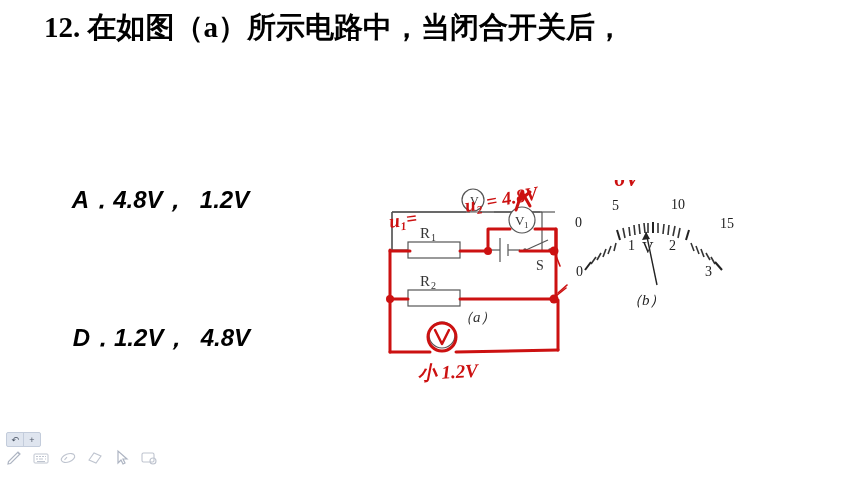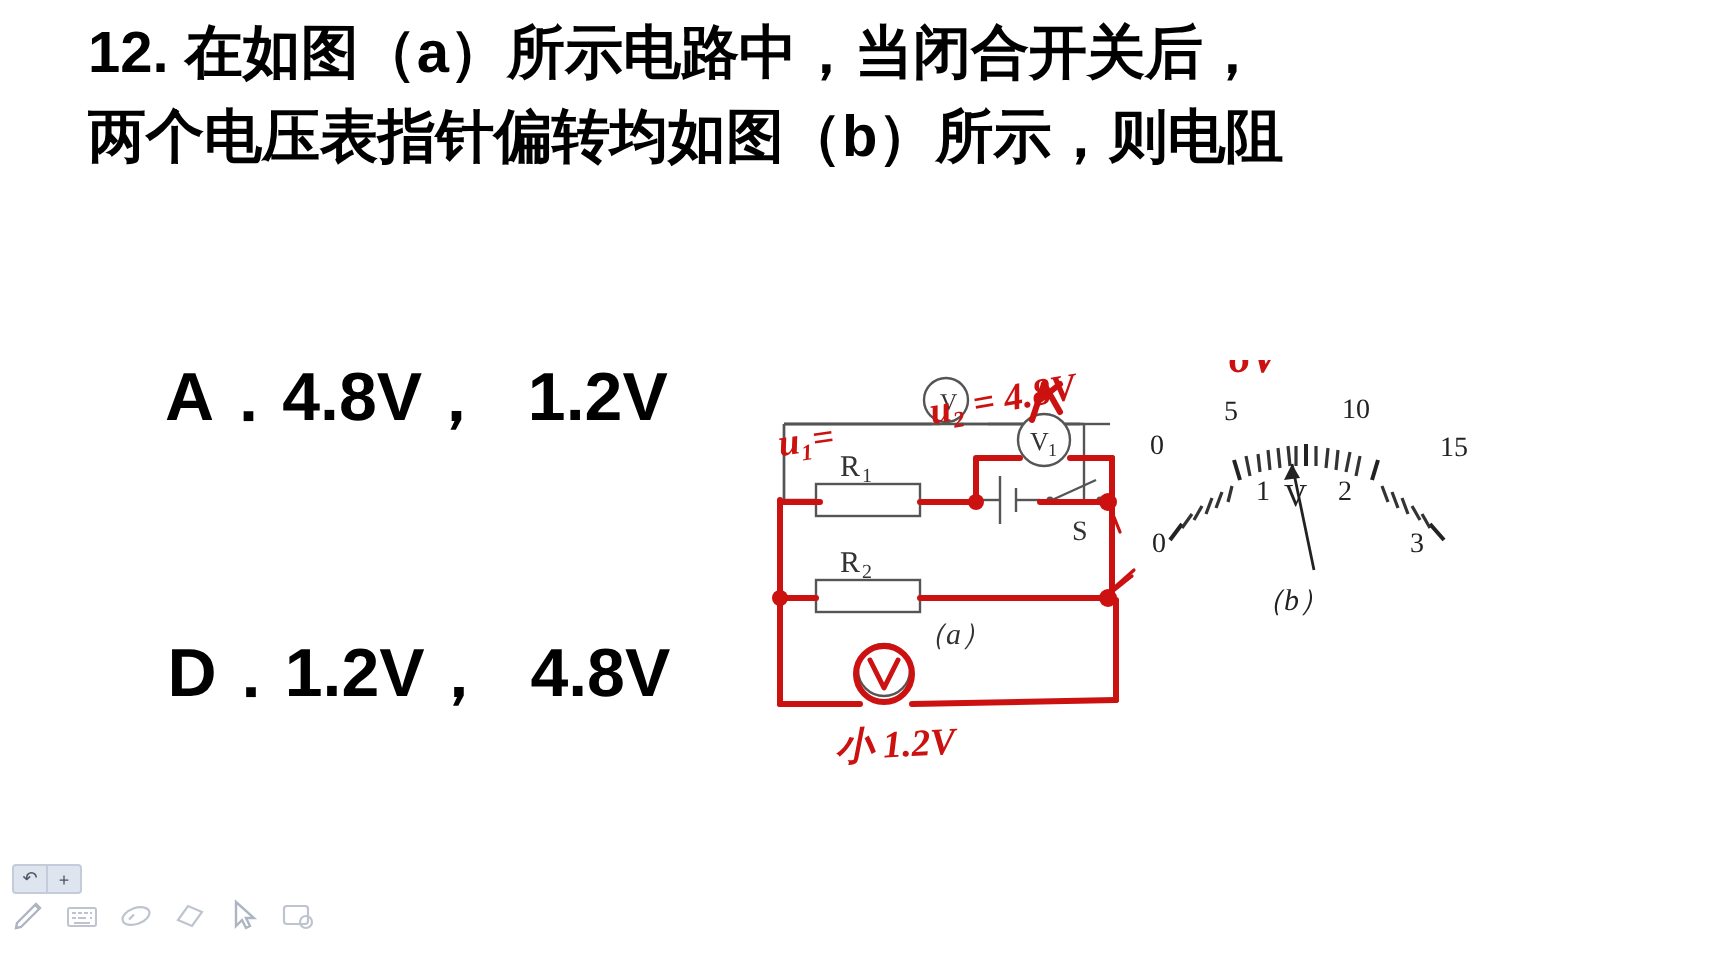--- a/index.html
+++ b/index.html
@@ -13,21 +13,21 @@
 
   
   .qtext{
     position:absolute;
     color:#000;
     font-weight:bold;
     white-space:pre;
     letter-spacing:0px;
   }
   .qline{font-size:29px;line-height:34px;}
-  .optline{font-size:34px;line-height:33px;}
+  .optline{font-size:24px;line-height:33px;font-style:italic;}
   .sub{font-size:0.62em;vertical-align:-0.28em;font-weight:bold;}
 
   
   #artwork{position:absolute;left:370px;top:180px;width:400px;height:220px;}
   #artwork svg{display:block;}
 
   
   #toolbar{
     position:absolute;left:0;bottom:0;width:160px;height:58px;
   }
@@ -46,23 +46,22 @@
     display:flex;align-items:center;gap:7px;
   }
   #tools .tool{width:20px;height:20px;display:flex;align-items:center;justify-content:center;opacity:.55;}
   #tools .tool svg{display:block;}
 </style>
 </head>
 <body>
 
 <div id="stage">
 
-  <div class="qtext qline" style="left:44px;top:10px;">12. 在如图（a）所示电路中，当闭合开关后，</div>
-
-  <div class="qtext qline" style="left:44px;top:52px;">两个电压表指针偏转均如图（b）所示，则电阻</div>
+  <div class="qtext qline" style="left:44px;top:10px;font-family:Liberation Serif, serif;">12. 在如图（a）所示电路中，当闭合开关后，</div>
+
 
 
   <div class="qtext optline" style="left:46px;top:150px;">
     <span>A．</span><span>4.8V，  1.2V</span>
   </div>
   <div class="qtext optline" style="left:46px;top:288px;">
     <span>D．</span><span>1.2V，  4.8V</span>
   </div>
 
   <div id="artwork">

